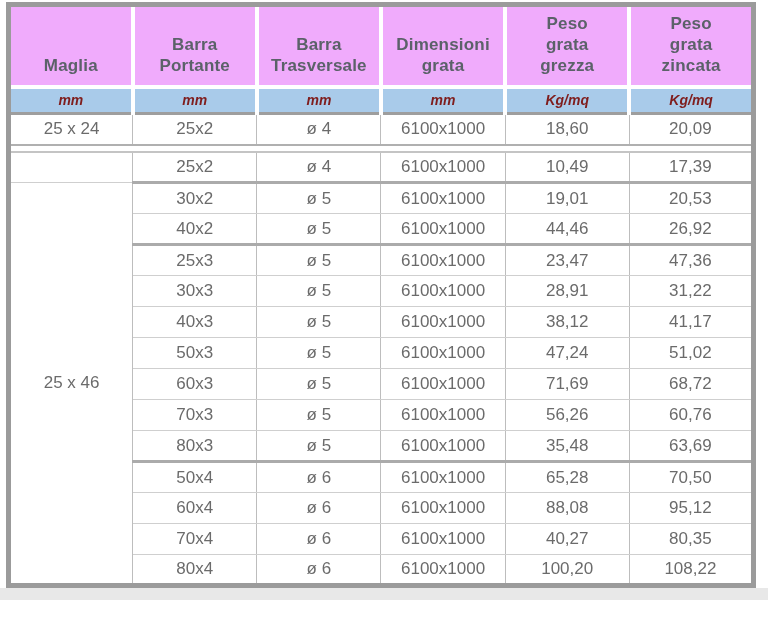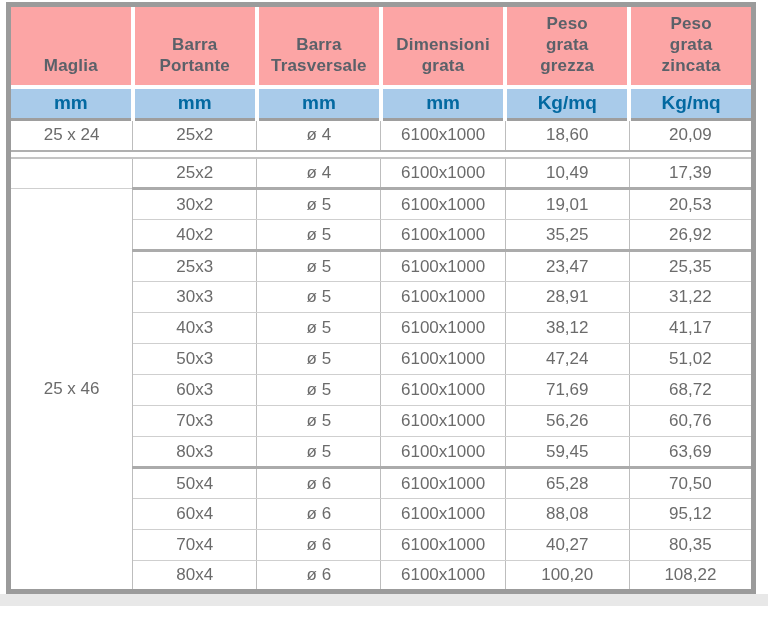--- a/index.html
+++ b/index.html
@@ -15,43 +15,44 @@
   table.spec {
     border-collapse: collapse;
     table-layout: fixed;
     width: 750px;
     border: 5px solid #9b9b9b;
   }
   col { width: 16.66%; }
 
   
   th.title {
-    background: #fca5a5;
+    background: #f0abfc;
     color: #5b6169;
     font-weight: bold;
     font-size: 17px;
     line-height: 21px;
     letter-spacing: .2px;
     text-align: center;
     vertical-align: bottom;
     white-space: pre-line;
     padding: 6px 2px 9px;
     height: 77px;
     border-right: 4px solid #ffffff;
     border-bottom: 4px solid #ffffff;
   }
   th.unit {
     background: #a9cbea;
-    color: #0369a1;
+    color: #7f1d1d;
     font-weight: bold;
-    font-size: 19px;
+    font-size: 14px;
     text-align: center;
     padding: 3px 0 4px;
     border-right: 4px solid #ffffff;
     border-bottom: 3px solid #9e9e9e;
+    font-style: italic;
   }
 
   
   td {
     height: 31px;
     text-align: center;
     vertical-align: middle;
     font-size: 17px;
     color: #6b6b6b;
     background: #ffffff;
@@ -151,30 +152,30 @@
       <td>ø 5</td>
       <td>6100x1000</td>
       <td>19,01</td>
       <td>20,53</td>
     </tr>
 
     <tr>
       <td class="sep">40x2</td>
       <td class="sep">ø 5</td>
       <td class="sep">6100x1000</td>
-      <td class="sep">35,25</td>
+      <td class="sep">44,46</td>
       <td class="sep">26,92</td>
     </tr>
 
     <tr>
       <td>25x3</td>
       <td>ø 5</td>
       <td>6100x1000</td>
       <td>23,47</td>
-      <td>25,35</td>
+      <td>47,36</td>
     </tr>
 
     <tr>
       <td>30x3</td>
       <td>ø 5</td>
       <td>6100x1000</td>
       <td>28,91</td>
       <td>31,22</td>
     </tr>
 
@@ -207,21 +208,21 @@
       <td>ø 5</td>
       <td>6100x1000</td>
       <td>56,26</td>
       <td>60,76</td>
     </tr>
 
     <tr>
       <td class="sep">80x3</td>
       <td class="sep">ø 5</td>
       <td class="sep">6100x1000</td>
-      <td class="sep">59,45</td>
+      <td class="sep">35,48</td>
       <td class="sep">63,69</td>
     </tr>
 
     <tr>
       <td>50x4</td>
       <td>ø 6</td>
       <td>6100x1000</td>
       <td>65,28</td>
       <td>70,50</td>
     </tr>

